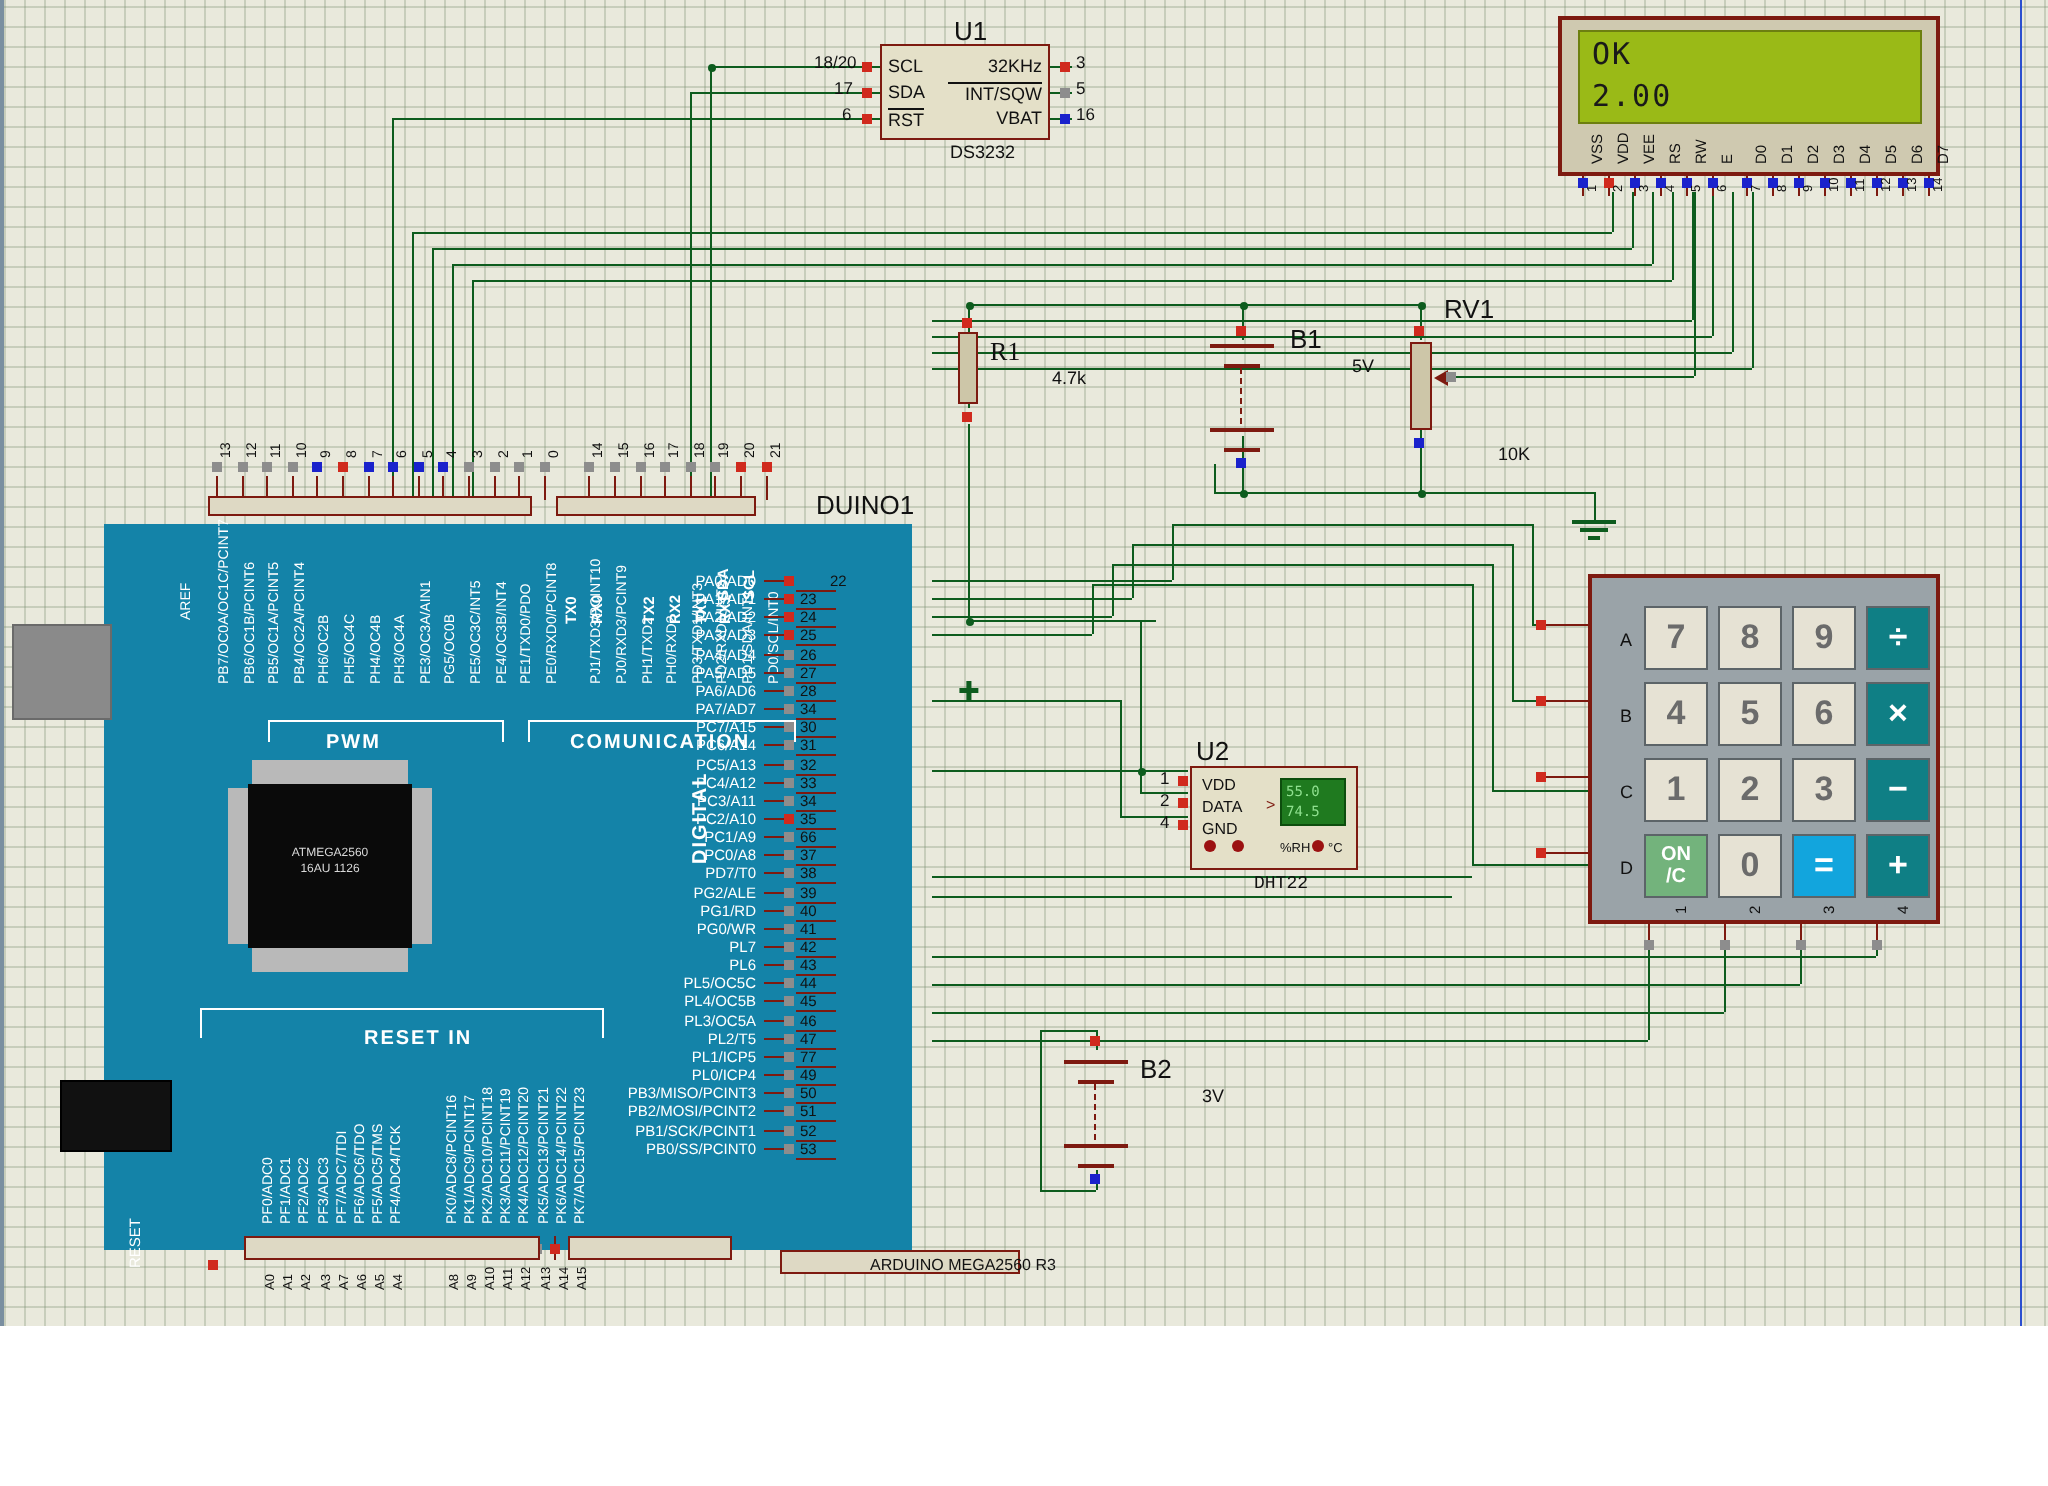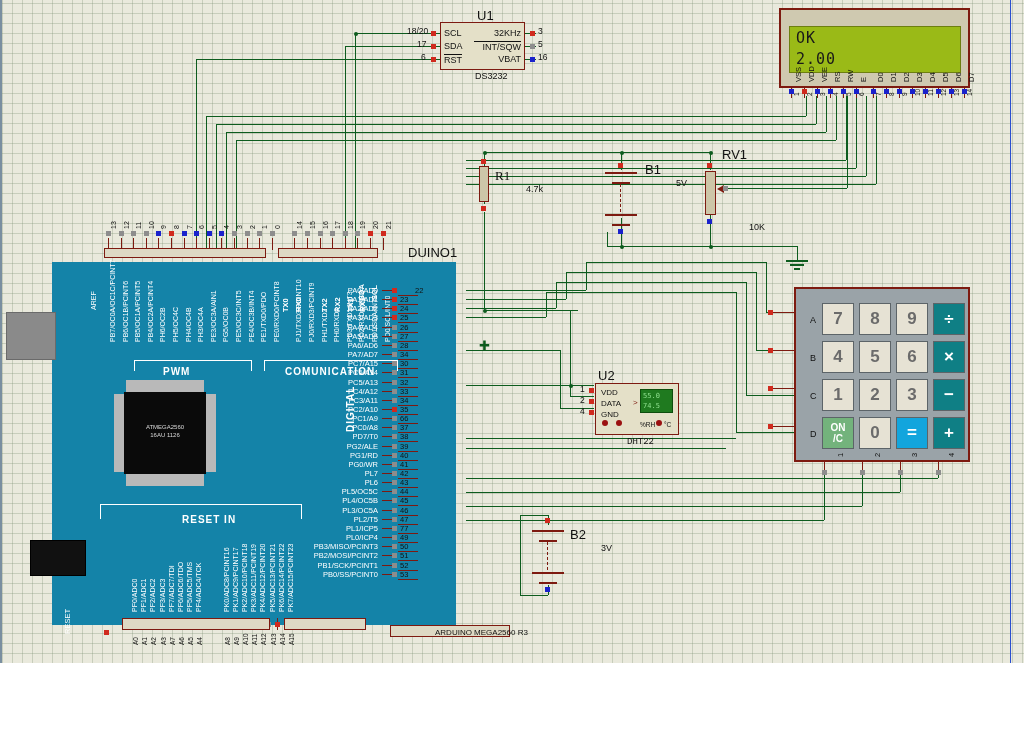--- a/index.html
+++ b/index.html
@@ -32,21 +32,21 @@
   .pinsq.red{background:#d02a1e;}
   .pinsq.gray{background:#8d8d8d;}
   .pinsq.blue{background:#1a22cc;}
   .pinleg{position:absolute;background:#7d1a10;}
 
   
   #u1 .side{position:absolute;font-size:9px;color:#111;}
 
   
   #lcd{position:absolute;left:779px;top:8px;width:191px;height:80px;background:#cfc9b0;border:2px solid #7d1a10;box-sizing:border-box;}
-  #lcdscreen{position:absolute;left:8px;top:5px;width:172px;height:47px;background:#9aba17;border:1px solid #6d7f10;box-sizing:border-box;margin-top:11px;}
+  #lcdscreen{position:absolute;left:8px;top:5px;width:172px;height:47px;background:#9aba17;border:1px solid #6d7f10;box-sizing:border-box;}
   .lcdtext{position:absolute;left:6px;font-family:"DejaVu Sans Mono",monospace;font-size:15px;color:#1a1a1a;letter-spacing:1px;}
   .lcdpin{position:absolute;font-size:7.5px;color:#111;transform:rotate(-90deg);transform-origin:left top;white-space:nowrap;}
   .lcdnum{position:absolute;font-size:6.5px;color:#111;transform:rotate(-90deg);transform-origin:left top;white-space:nowrap;}
 
   
   #duino{position:absolute;left:52px;top:262px;width:392px;height:363px;background:#1483a8;padding-left:12px;}
   .brd-txt{position:absolute;color:#fff;font-size:10px;font-weight:bold;letter-spacing:1px;white-space:nowrap;}
   .vlabel{position:absolute;font-size:7px;color:#fff;white-space:nowrap;transform:rotate(-90deg);transform-origin:left top;}
   .vlabel.dark{color:#0d2b33;}
   .rlabel{position:absolute;font-size:7.5px;color:#ffffff;white-space:nowrap;text-align:right;}

